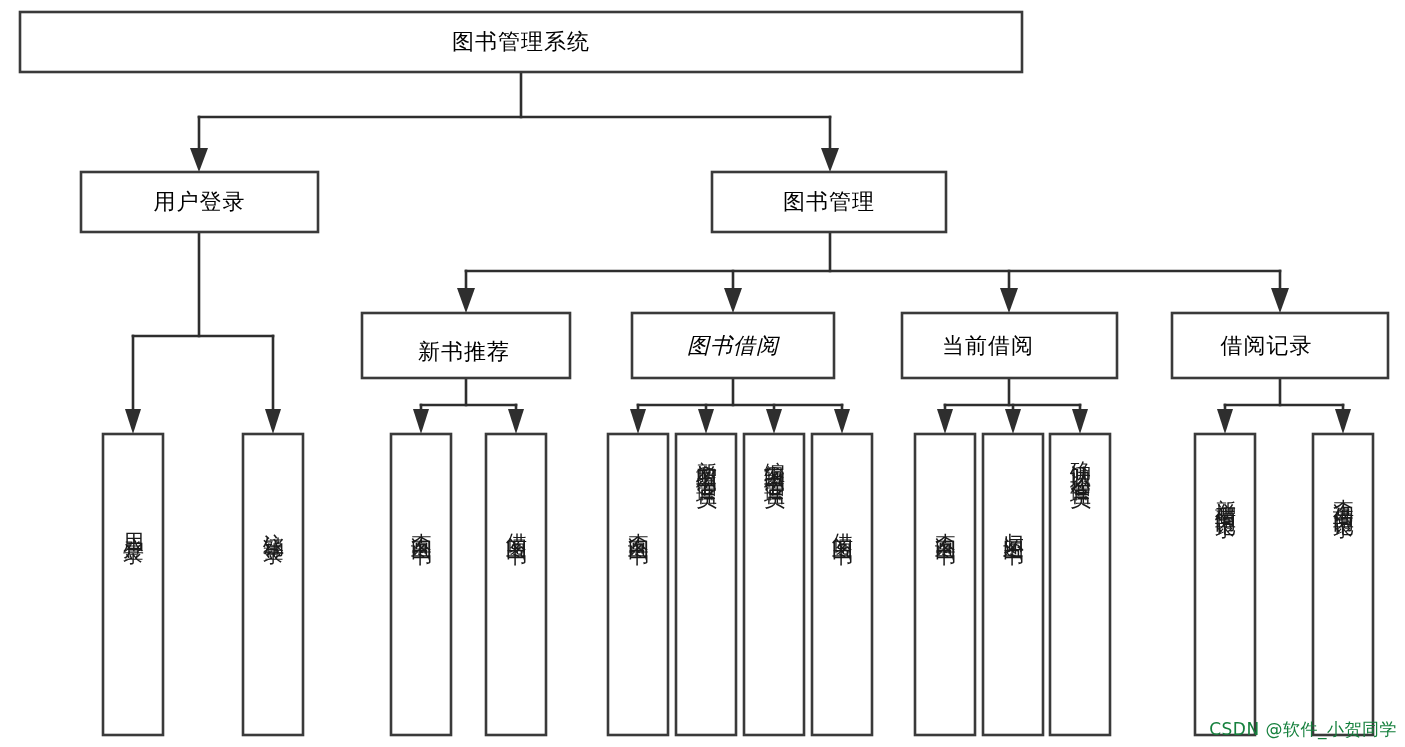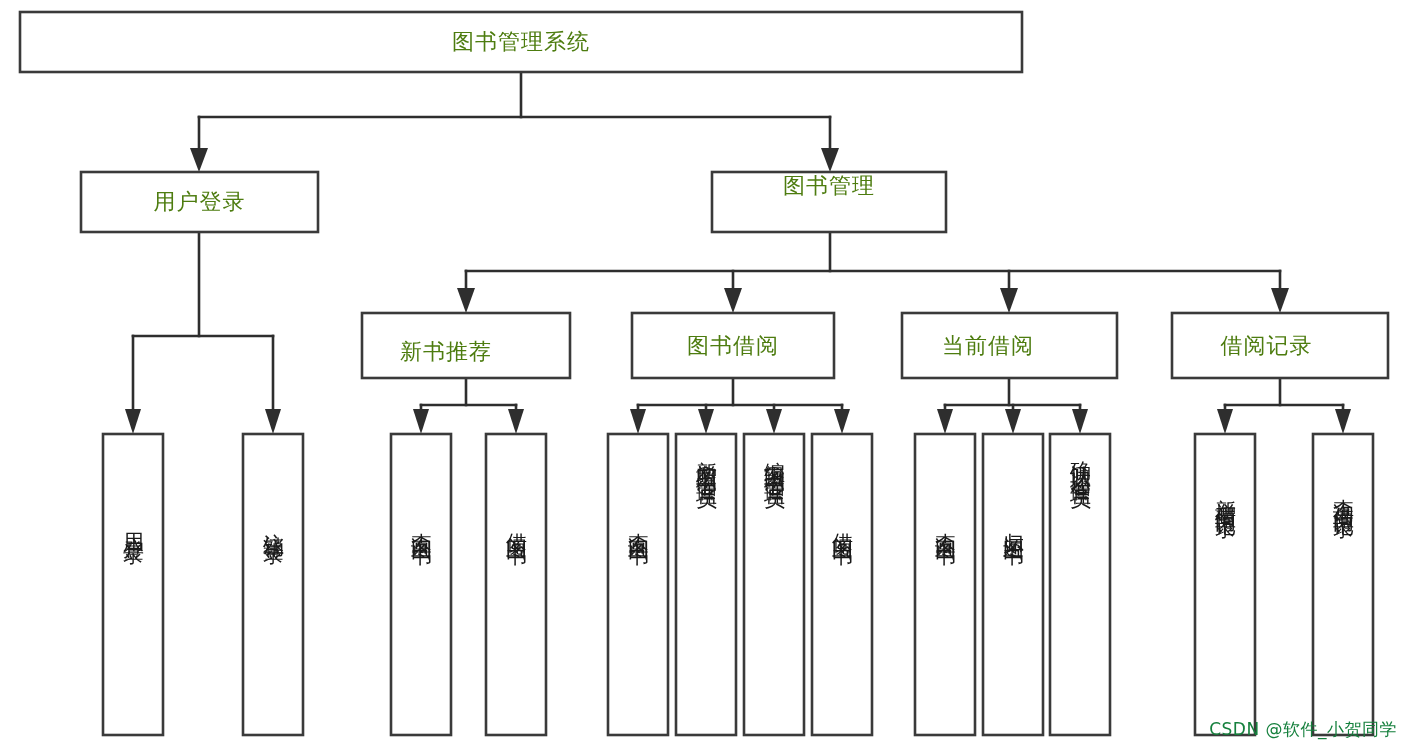--- a/index.html
+++ b/index.html
@@ -59,21 +59,21 @@
   .hlabel-wrap {
     position: absolute;
     display: flex;
     align-items: center;
     justify-content: center;
     pointer-events: none;
   }
   .hlabel-text {
     font-family: "DejaVu Sans", "Liberation Sans", sans-serif;
     font-size: 22px;
-    color: #4d7c0f;
+    color: #000000;
     white-space: nowrap;
     letter-spacing: 1px;
   }
   .watermark {
     position: absolute;
     right: 8px;
     bottom: 6px;
     font-family: "DejaVu Sans", "Liberation Sans", sans-serif;
     font-size: 17px;
     color: #15803d;
@@ -181,28 +181,28 @@
     </g>
   </svg>
 
   <div class="hlabel-wrap" style="left:20px;  top:12px;  width:1002px; height:60px;">
     <span class="hlabel-text">图书管理系统</span>
   </div>
 
   <div class="hlabel-wrap" style="left:81px;  top:172px; width:237px; height:60px;">
     <span class="hlabel-text">用户登录</span>
   </div>
-  <div class="hlabel-wrap" style="left:712px; top:156px; width:234px; height:60px;">
+  <div class="hlabel-wrap" style="left:712px; top:172px; width:234px; height:60px;">
     <span class="hlabel-text">图书管理</span>
   </div>
 
-  <div class="hlabel-wrap" style="left:342px; top:313px; width:208px; height:77px;text-align:right;">
+  <div class="hlabel-wrap" style="left:360px; top:313px; width:208px; height:77px;text-align:right;">
     <span class="hlabel-text">新书推荐</span>
   </div>
-  <div class="hlabel-wrap" style="left:632px; top:313px; width:202px; height:65px;">
+  <div class="hlabel-wrap" style="left:632px; top:313px; width:202px; height:65px;font-style:italic;">
     <span class="hlabel-text">图书借阅</span>
   </div>
   <div class="hlabel-wrap" style="left:902px; top:313px; width:172px; height:65px;">
     <span class="hlabel-text">当前借阅</span>
   </div>
   <div class="hlabel-wrap" style="left:1172px; top:313px; width:189px; height:65px;">
     <span class="hlabel-text">借阅记录</span>
   </div>
 
   <div class="vlabel-wrap" style="left:103px; top:434px; width:60px; height:301px; padding-top:82px;">

